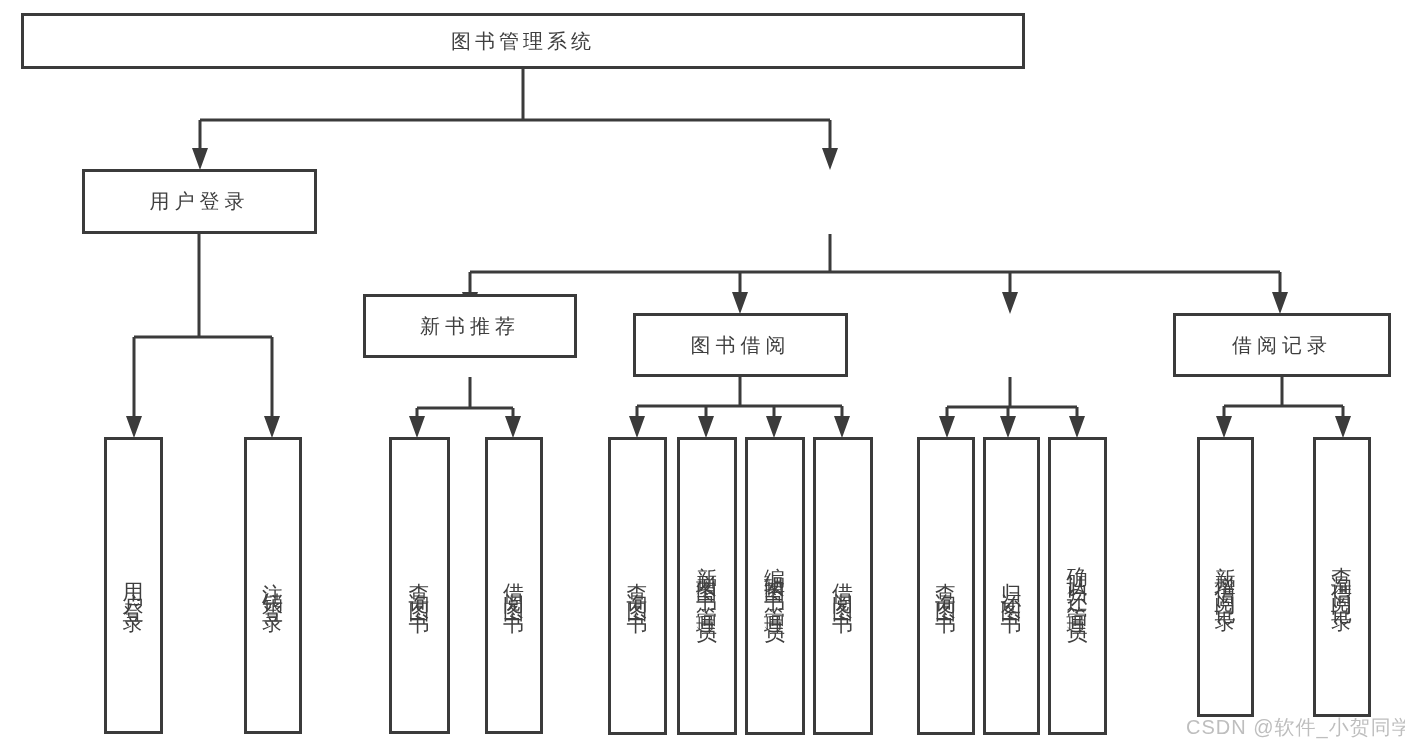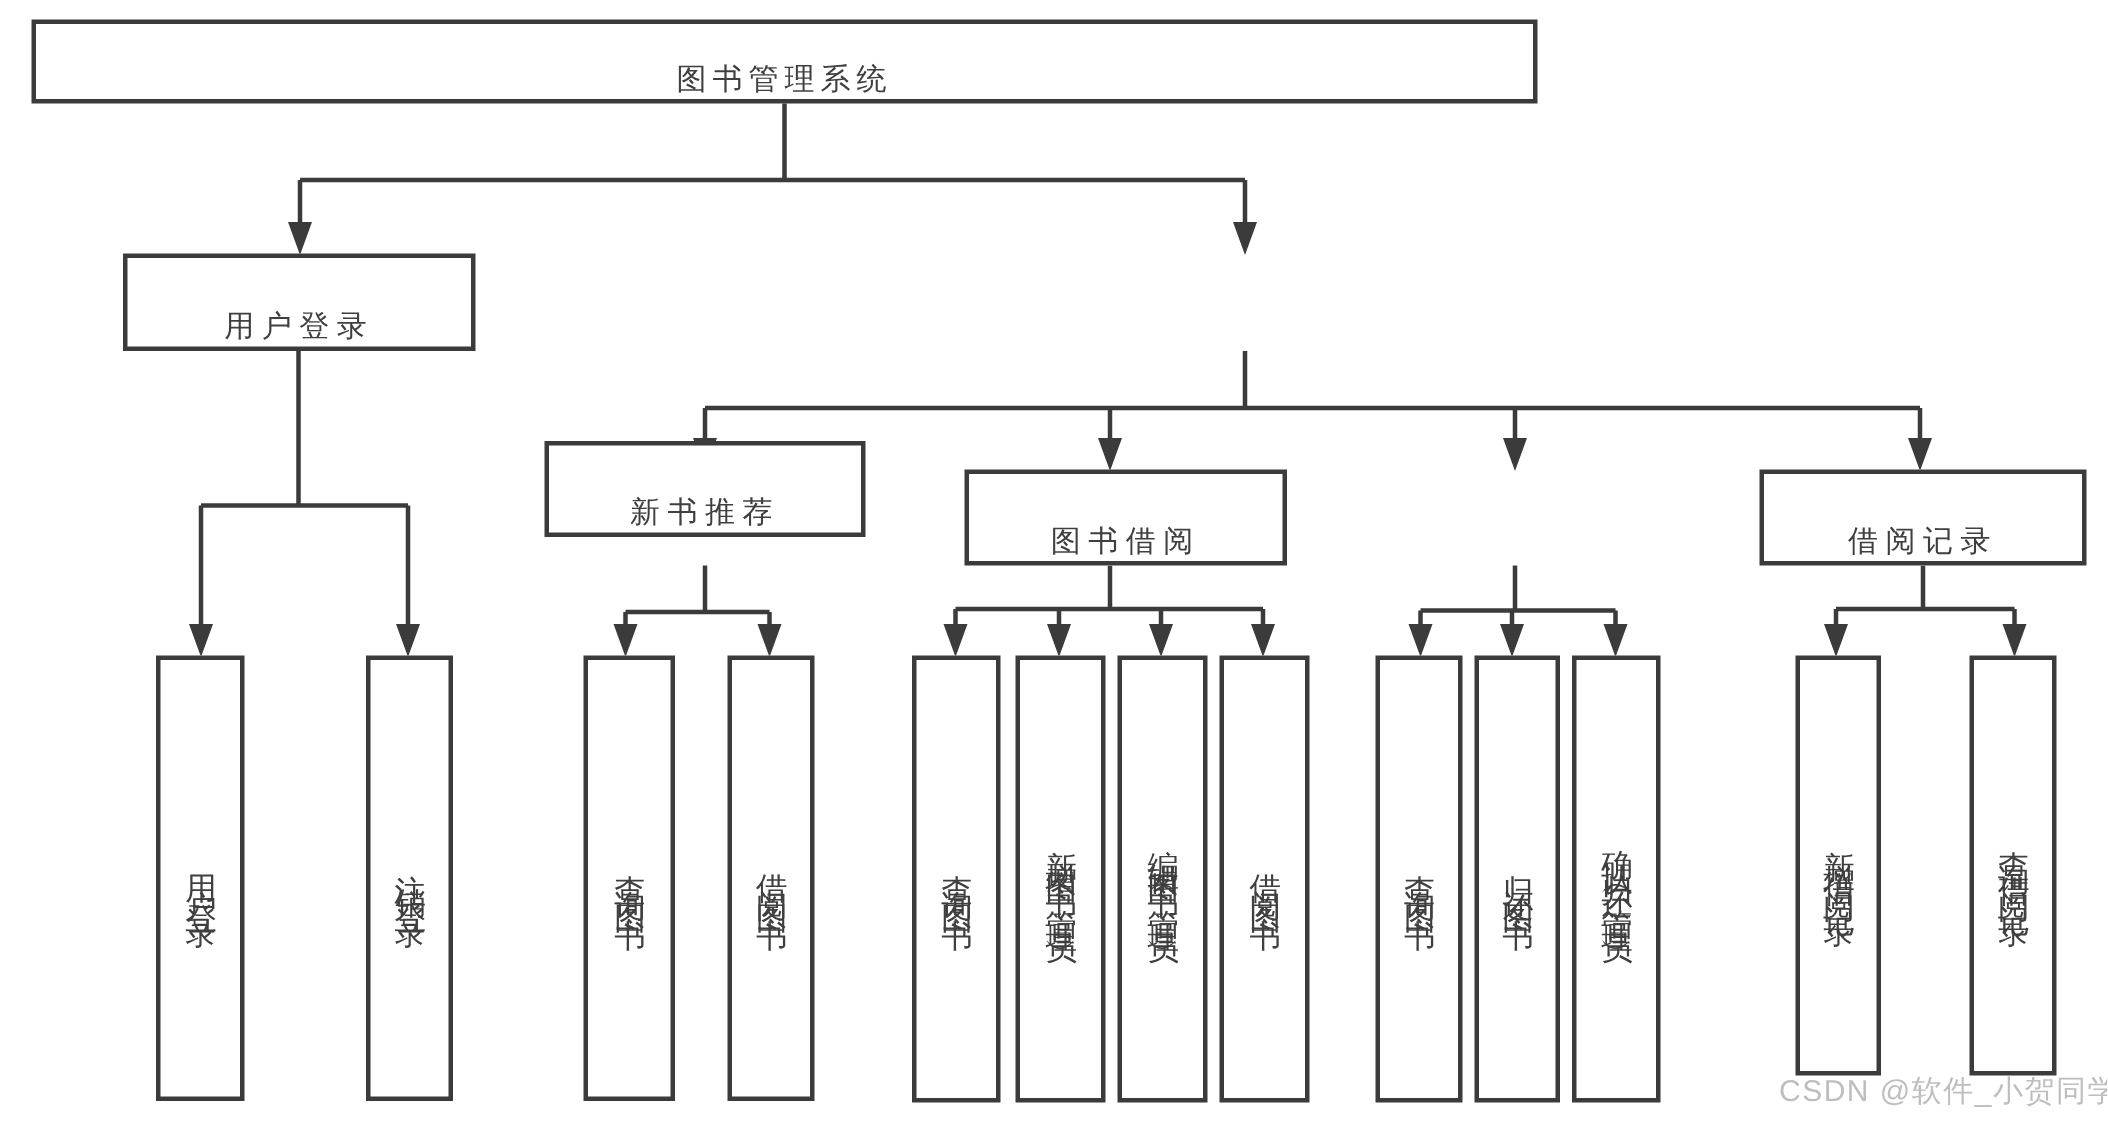--- a/index.html
+++ b/index.html
@@ -15,21 +15,21 @@
     background:var(--bg);
     overflow:hidden;
     font-family:"Liberation Sans", sans-serif;
   }
   #wires{position:absolute;left:0;top:0;width:1405px;height:747px;}
   .hbox{
     position:absolute;
     box-sizing:border-box;
     border:3px solid var(--line);
     background:var(--bg);
-    display:flex;align-items:flex-end;justify-content:center;
+    display:flex;align-items:center;justify-content:center;
     font-size:20px;letter-spacing:5px;color:var(--text);
     white-space:nowrap;
   }
   .vbox{
     position:absolute;
     box-sizing:border-box;
     border:3px solid var(--line);
     background:var(--bg);
     display:flex;align-items:center;justify-content:center;
     writing-mode:vertical-rl;
@@ -82,21 +82,21 @@
     <span>图书管理系统</span>
   </div>
 
   <div class="hbox" style="left:82px;top:169px;width:235px;height:65px;">
     <span>用户登录</span>
   </div>
 
   <div class="hbox" style="left:363px;top:294px;width:214px;height:64px;">
     <span>新书推荐</span>
   </div>
-  <div class="hbox" style="left:633px;top:313px;width:215px;height:64px;margin-left:10px;">
+  <div class="hbox" style="left:633px;top:313px;width:215px;height:64px;">
     <span>图书借阅</span>
   </div>
   <div class="hbox" style="left:1173px;top:313px;width:218px;height:64px;">
     <span>借阅记录</span>
   </div>
 
   <div class="vbox" style="left:104px;top:437px;width:59px;height:297px;">
     <span>用户登录</span>
   </div>
   <div class="vbox" style="left:244px;top:437px;width:58px;height:297px;">

